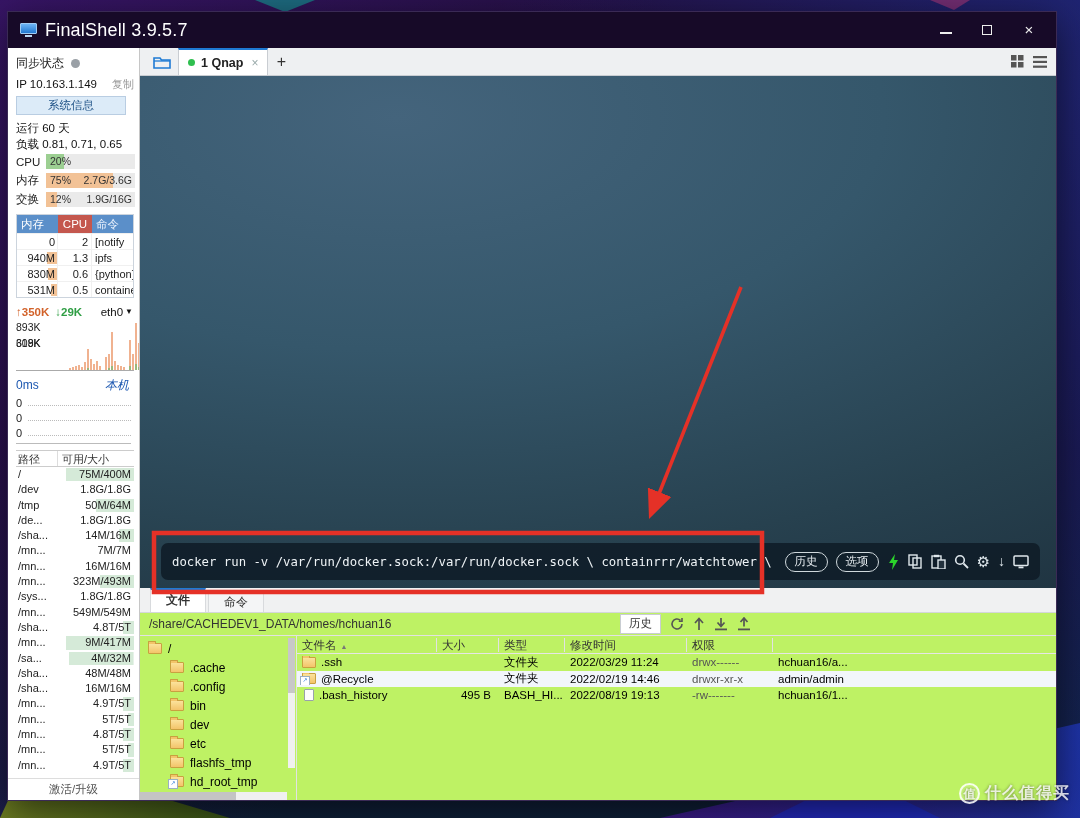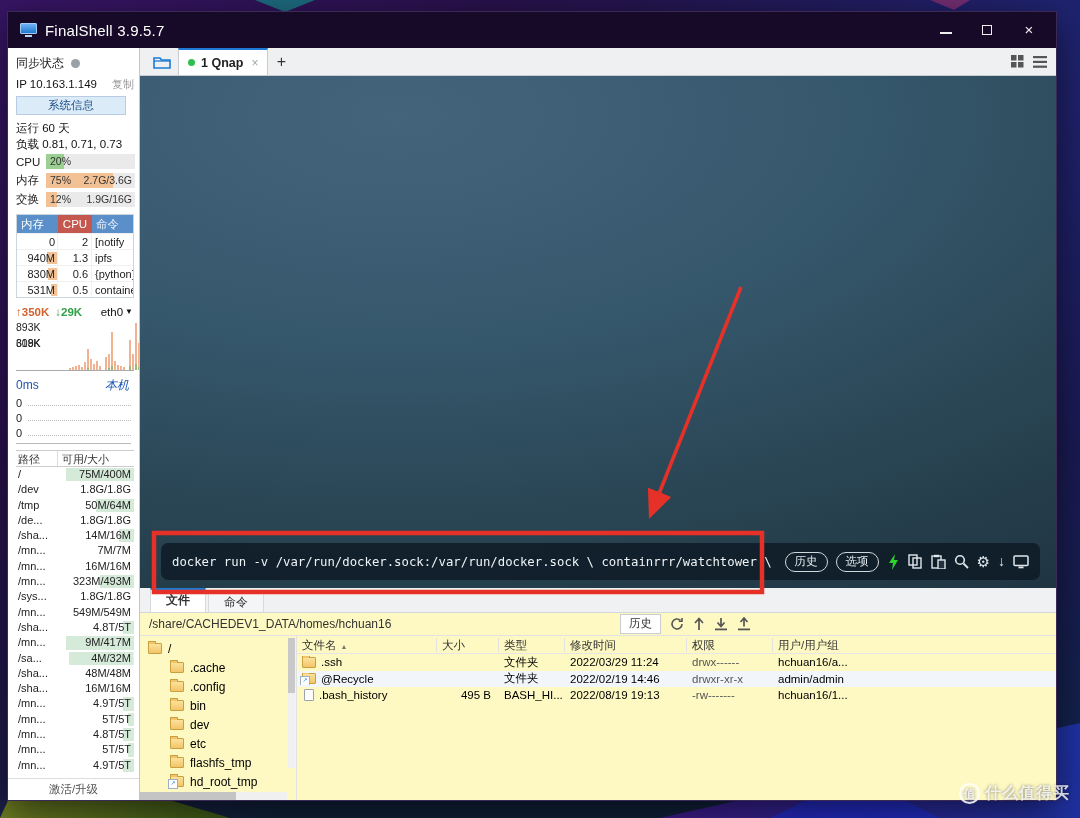--- a/index.html
+++ b/index.html
@@ -16,21 +16,21 @@
   .deco-t3 { right:140px; bottom:0; width:170px; height:42px; background:#1b2fd8; clip-path:polygon(0 100%,50% 0,100% 100%); opacity:.6; }
   .deco-t4 { left:255px; top:0; width:60px; height:12px; background:#0fae9e; clip-path:polygon(0 0,100% 0,50% 100%); opacity:.55; }
   .deco-t5 { right:110px; top:0; width:40px; height:10px; background:#c03a7a; clip-path:polygon(0 0,100% 0,60% 100%); opacity:.5; }
 
   
   .app { position:absolute; left:8px; top:12px; width:1048px; height:788px; background:#fff; box-shadow:0 0 0 1px #3a2a55, 0 10px 34px rgba(0,0,0,.55); }
   .titlebar { height:36px; background:#170a28; display:flex; align-items:center; color:#fff; padding:0 12px; }
   .app-icon { width:17px; height:14px; position:relative; margin-right:8px; }
   .app-icon .scr { position:absolute; top:0; left:0; width:17px; height:11px; background:linear-gradient(#6db4f7,#2277d0); border:1px solid #9fcbf5; border-radius:1px; }
   .app-icon .std { position:absolute; bottom:0; left:5px; width:7px; height:2px; background:#b9d6f2; }
-  .title-text { font-size:15px; letter-spacing:.2px; }
+  .title-text { font-size:18px; letter-spacing:.2px; }
   .win-controls { margin-left:auto; display:flex; align-items:center; gap:30px; padding-right:8px; }
   .wc { width:14px; text-align:center; color:#eee; font-size:13px; line-height:14px; cursor:default; }
   .wc-min { border-bottom:2px solid #eee; height:8px; width:12px; }
   .wc-max { width:10px; height:10px; border:1.6px solid #eee; }
   .wc-close { font-size:15px; }
 
   .content { position:absolute; top:36px; left:0; right:0; bottom:0; display:flex; }
 
   
   .sidebar { width:132px; background:#fff; border-right:1px solid #c6c6c6; font-size:11px; color:#222; display:flex; flex-direction:column; padding:5px 0 0 0; overflow:hidden; }
@@ -107,21 +107,21 @@
 
   .cmdbar { position:absolute; left:21px; right:16px; bottom:8px; height:37px; background:rgba(14,26,36,.82); border-radius:7px; display:flex; align-items:center; padding:0 11px; }
   .cmd-text { color:#eef3f6; font-family:"DejaVu Sans Mono",monospace; font-size:12.3px; white-space:nowrap; overflow:hidden; }
   .cmd-right { margin-left:auto; display:flex; align-items:center; gap:8px; padding-left:10px; }
   .pill-btn { border:1.5px solid #cfd8dc; border-radius:10px; color:#e4eaee; font-size:11.5px; padding:1px 9px 2px; cursor:pointer; white-space:nowrap; }
   .cmd-icon { display:flex; cursor:pointer; }
   .gear-glyph { color:#dfe7ec; font-size:15px; line-height:15px; cursor:pointer; }
   .down-glyph { color:#dfe7ec; font-size:14px; font-weight:bold; line-height:15px; cursor:pointer; }
 
   
-  .filepanel { height:212px; background:#fef9c3; display:flex; flex-direction:column; }
+  .filepanel { height:212px; background:#bef264; display:flex; flex-direction:column; }
   .ftabs { height:25px; background:#f0f1f2; border-bottom:1px solid #d4d7da; display:flex; align-items:flex-end; padding-left:10px; gap:2px; }
   .ftab { height:21px; padding:0 15px; font-size:12px; line-height:20px; color:#333; background:#f4f5f6; border:1px solid #d8dadd; border-bottom:none; cursor:pointer; }
   .ftab.active { height:24px; background:#fff; border-top:2px solid #1e7ad4; font-weight:bold; line-height:21px; }
   .fpath-row { height:23px; border-bottom:1px solid #e2e2e2; display:flex; align-items:center; padding:0 9px; gap:9px; }
   .fpath { width:462px; font-size:12px; color:#333; white-space:nowrap; overflow:hidden; }
   .fhist-btn { border:1px solid #c9cdd2; background:#fff; font-size:11.5px; color:#333; padding:1px 8px 2px; cursor:pointer; }
   .ficon { display:flex; cursor:pointer; }
   .fbody { flex:1; display:flex; overflow:hidden; }
 
   .ftree { width:157px; border-right:1px solid #e2e2e2; position:relative; font-size:12px; padding-top:3px; overflow:hidden; }
@@ -188,21 +188,21 @@
         <span class="sync-dot"></span>
       </div>
       <div class="side-pad ip-row">
         <span class="ip-text">IP 10.163.1.149</span>
         <span class="copy-btn">复制</span>
       </div>
       <div class="side-pad">
           <div class="sysinfo-btn">系统信息</div>
         </div>
       <div class="side-pad meta-line">运行 60 天</div>
-      <div class="side-pad meta-line">负载 0.81, 0.71, 0.73</div>
+      <div class="side-pad meta-line">负载 0.81, 0.71, 0.65</div>
 
       <div class="side-pad stat">
         <span class="stat-label">CPU</span>
         <span class="stat-bar">
             <span class="stat-fill fill-green" style="width: 20%;"></span>
             <span class="stat-pct">20%</span>
           </span>
       </div>
       <div class="side-pad stat">
         <span class="stat-label">内存</span>
@@ -719,21 +719,20 @@
                 <div class="thumb"></div>
               </div>
           </div>
           <div class="ftable">
             <div class="fhead">
               <span class="fh col-name"><span>文件名</span><span class="sort-arrow">▲</span></span>
               <span class="fh col-size">大小</span>
               <span class="fh col-type">类型</span>
               <span class="fh col-mtime">修改时间</span>
               <span class="fh col-perm">权限</span>
-              <span class="fh col-owner">用户/用户组</span>
             </div>
             <div>
 
                 <div class="frow">
                   <span class="fcell col-name fname">
                     <span class="fic folder"></span>
                     <span>.ssh</span>
                   </span>
                   <span class="fcell col-size fsize"></span>
                   <span class="fcell col-type">文件夹</span>

